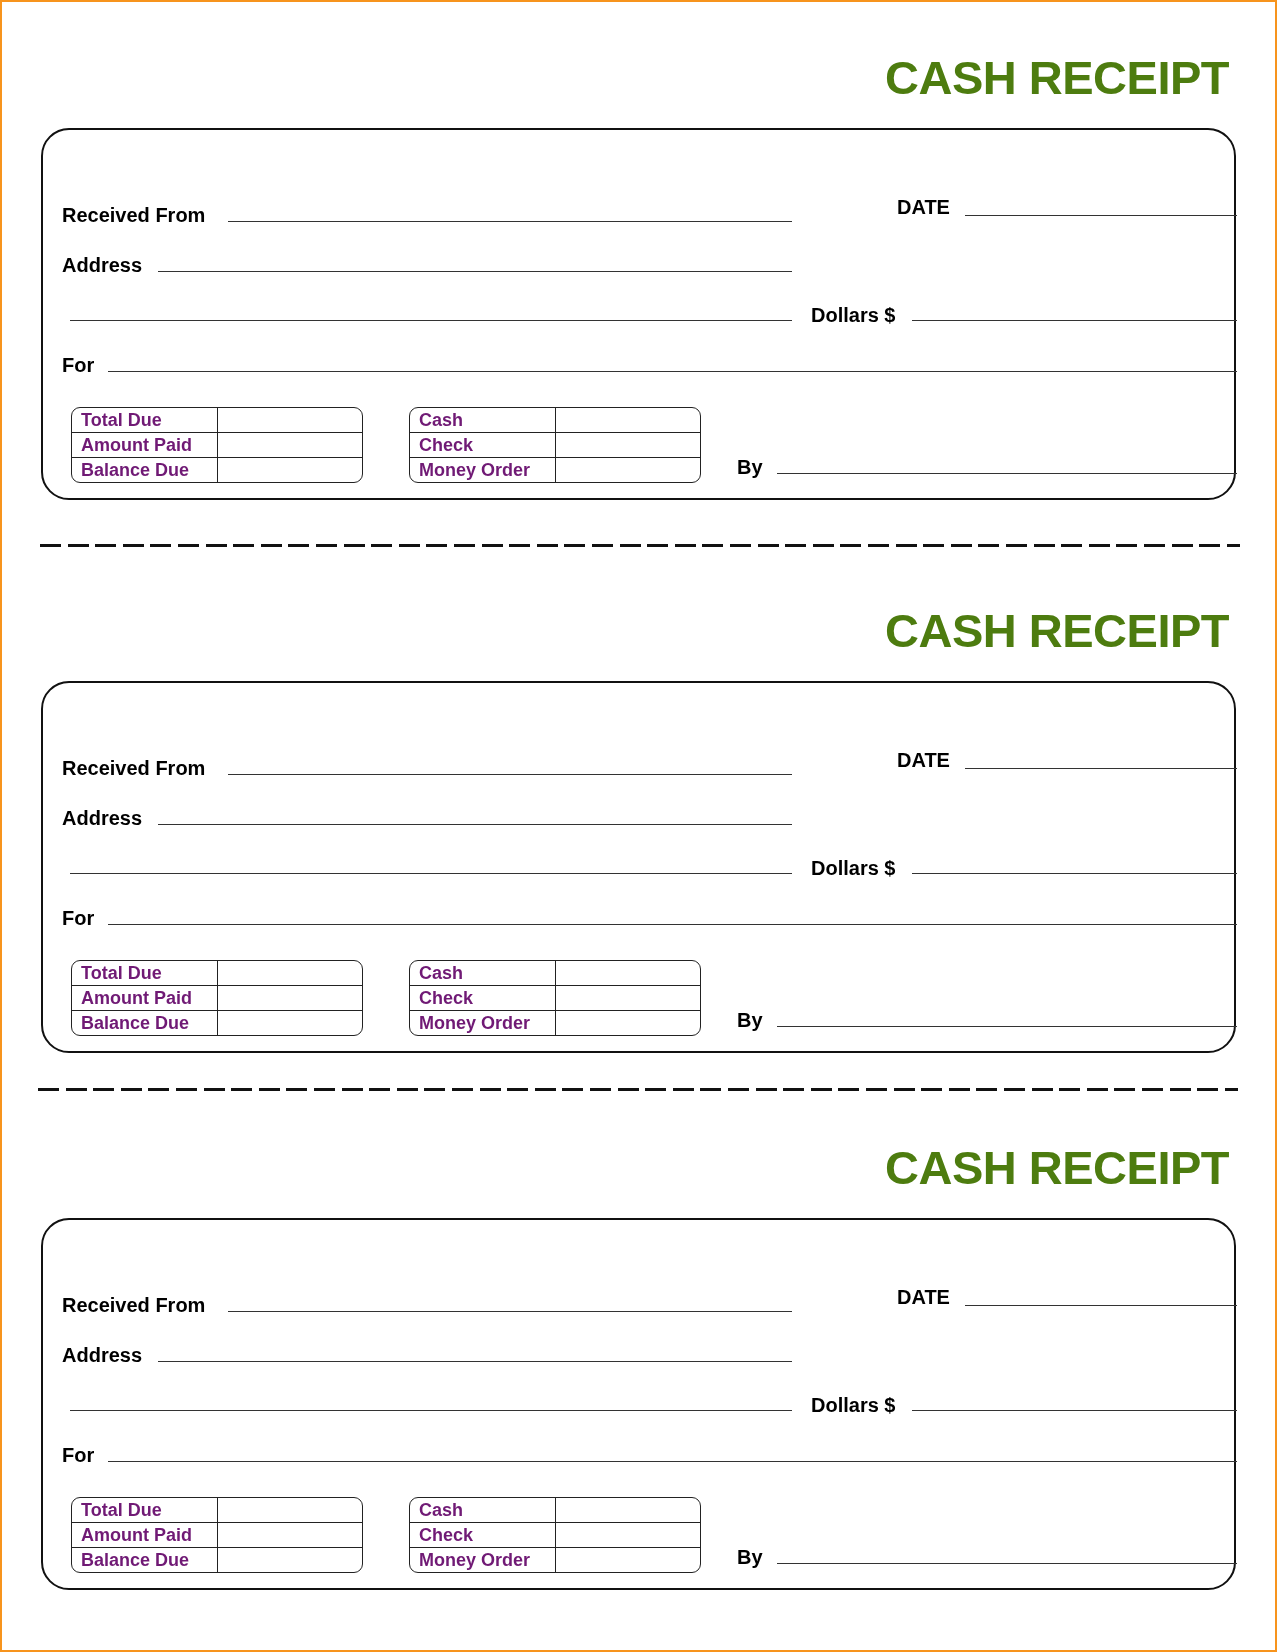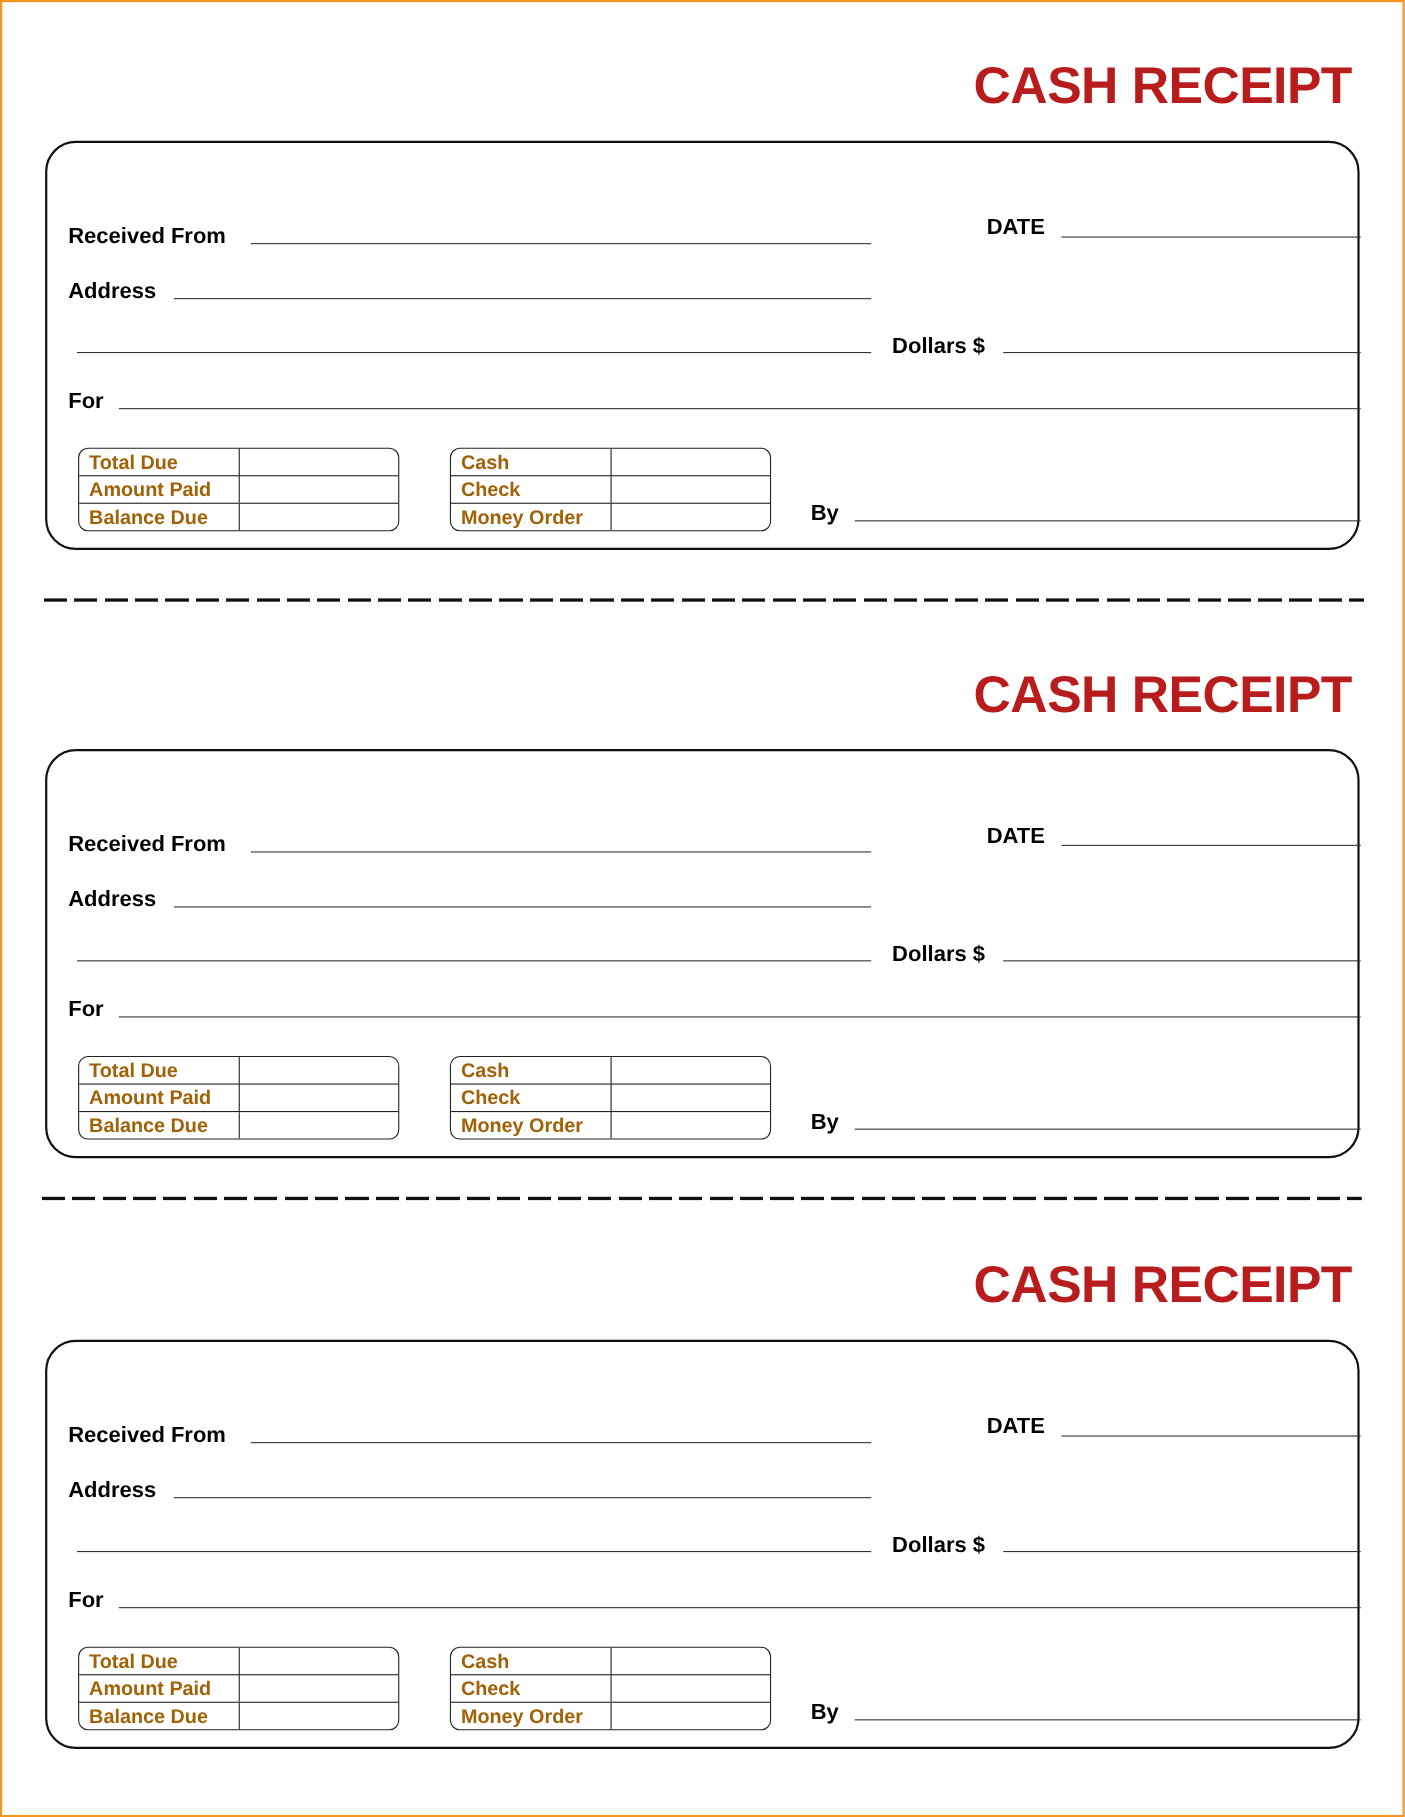--- a/index.html
+++ b/index.html
@@ -8,21 +8,21 @@
     background: #ffffff;
     font-family: "Liberation Sans", sans-serif;
   }
   .page-frame {
     position: absolute; left: 0; top: 0; width: 1273px; height: 1648px;
     border: 2px solid #F7941D;
   }
   .receipt { position: absolute; left: 0; width: 1277px; height: 420px; }
   .title {
     position: absolute; left: 849px; width: 380px; text-align: right;
-    font-weight: bold; font-size: 47px; line-height: 50px; color: #b91c1c;
+    font-weight: bold; font-size: 47px; line-height: 50px; color: #4d7c0f;
     letter-spacing: -0.5px; white-space: nowrap;
   }
   .box {
     position: absolute; left: 41px; width: 1195px; height: 372px;
     border: 2.5px solid #111; border-radius: 28px; box-sizing: border-box;
   }
   .lbl {
     position: absolute; font-weight: bold; font-size: 20px; line-height: 20px;
     color: #000; white-space: nowrap;
   }
@@ -31,21 +31,21 @@
     position: absolute; width: 292px; height: 76px;
     border: 1.6px solid #222; border-radius: 9px; box-sizing: border-box;
   }
   .tbl .row {
     position: absolute; left: 0; width: 100%; height: 25px;
     box-sizing: border-box;
   }
   .tbl .row + .row { border-top: 1.6px solid #222; }
   .tbl .cell-label {
     position: absolute; left: 9px; top: 2px; font-weight: bold; font-size: 18px;
-    line-height: 20px; color: #a16207; white-space: nowrap;
+    line-height: 20px; color: #701a75; white-space: nowrap;
   }
   .tbl .cell-value {
     position: absolute; left: 145px; top: 0; width: 143px; height: 100%;
     border-left: 1.6px solid #222; box-sizing: border-box; background: transparent;
   }
   .dash {
     position: absolute; left: 40px; width: 1200px; height: 3px;
     background-image: repeating-linear-gradient(to right, #111 0px, #111 21px, transparent 21px, transparent 27.6px);
   }
 </style>

